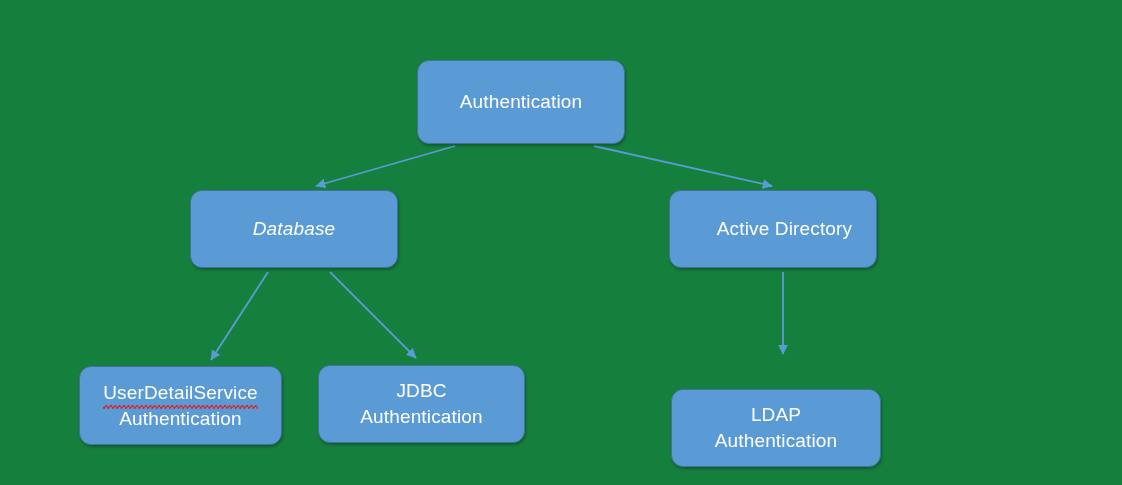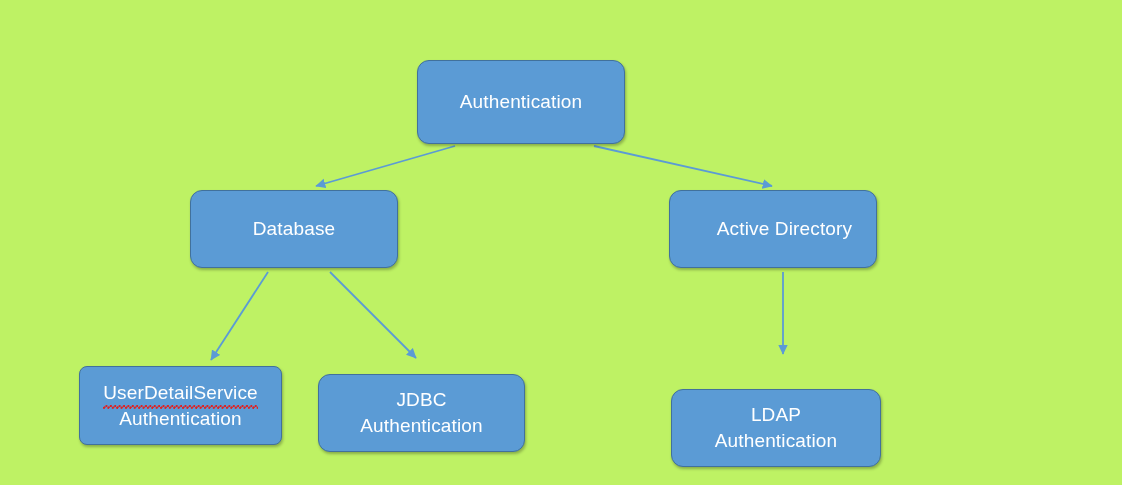--- a/index.html
+++ b/index.html
@@ -8,21 +8,21 @@
     padding: 0;
     background: #ffffff;
   }
   body {
     font-family: "Liberation Sans", sans-serif;
   }
   #canvas {
     position: relative;
     width: 1122px;
     height: 485px;
-    background: #bef264;
+    background: #15803d;
     overflow: hidden;
   }
   #edges {
     position: absolute;
     left: 0;
     top: 0;
     width: 1122px;
     height: 485px;
     pointer-events: none;
   }
@@ -61,24 +61,24 @@
     right: 0;
     bottom: -3px;
     height: 4px;
     background-image:
       radial-gradient(circle at 1.1px 2.6px, #e02020 1.05px, rgba(224,32,32,0) 1.3px),
       radial-gradient(circle at 3.3px 1.1px, #e02020 1.05px, rgba(224,32,32,0) 1.3px);
     background-size: 4.4px 4px;
     background-repeat: repeat-x;
   }
   .node-authentication { left: 417px; top: 60px;  width: 208px; height: 84px; }
-  .node-database       { left: 190px; top: 190px; width: 208px; height: 78px; }
+  .node-database       { left: 190px; top: 190px; width: 208px; height: 78px; font-style: italic; }
   .node-active-directory { left: 669px; top: 190px; width: 208px; height: 78px; padding-left: 23px; }
-  .node-userdetailservice { left: 79px;  top: 366px; width: 203px; height: 79px; border-radius: 8px; }
-  .node-jdbc           { left: 318px; top: 365px; width: 207px; height: 78px; margin-top: 9px; }
+  .node-userdetailservice { left: 79px;  top: 366px; width: 203px; height: 79px; }
+  .node-jdbc           { left: 318px; top: 365px; width: 207px; height: 78px; }
   .node-ldap           { left: 671px; top: 360px; width: 210px; height: 78px; margin-top: 29px; }
 </style>
 </head>
 <body>
 
 <div id="canvas">
 
   <svg id="edges" width="1122" height="485" viewBox="0 0 1122 485">
     <defs>
       <marker id="arrowhead" markerWidth="6" markerHeight="6" refX="5.2" refY="3" orient="auto" markerUnits="strokeWidth">

